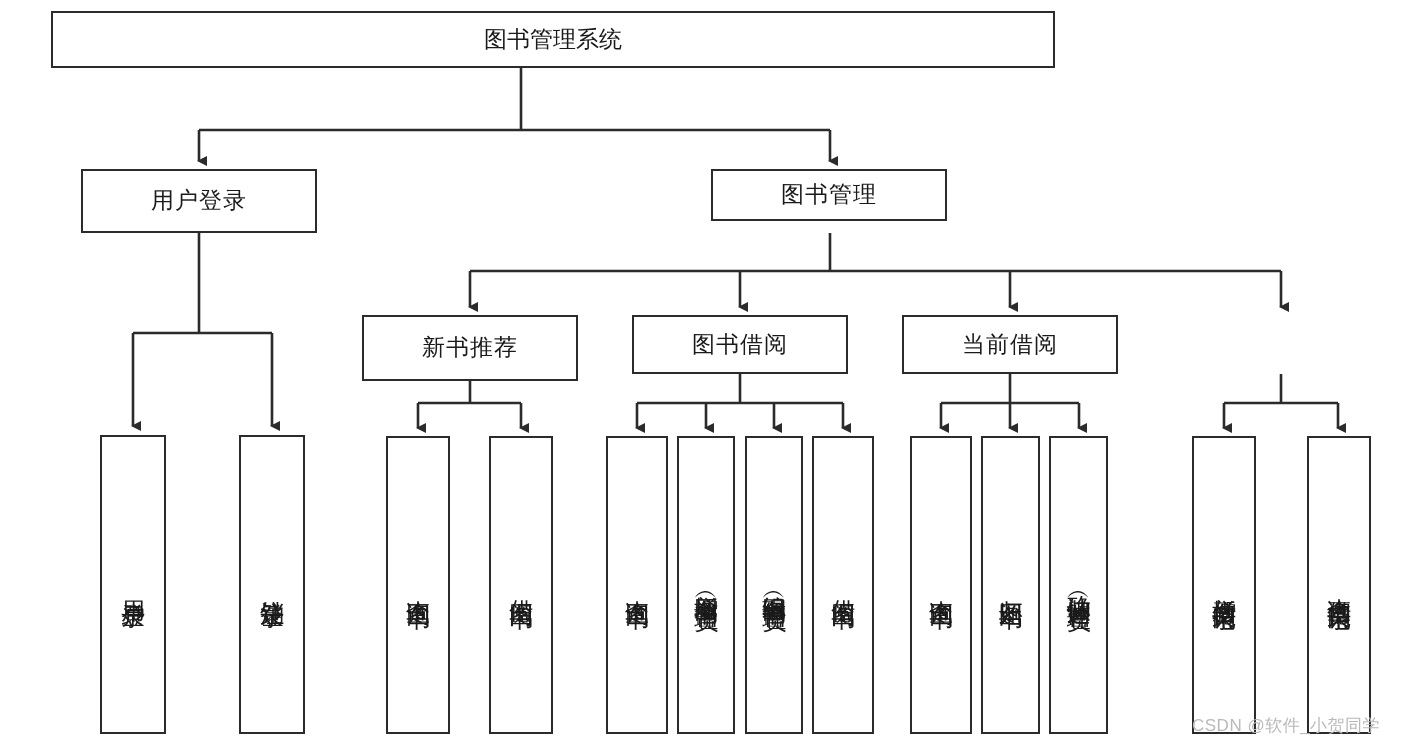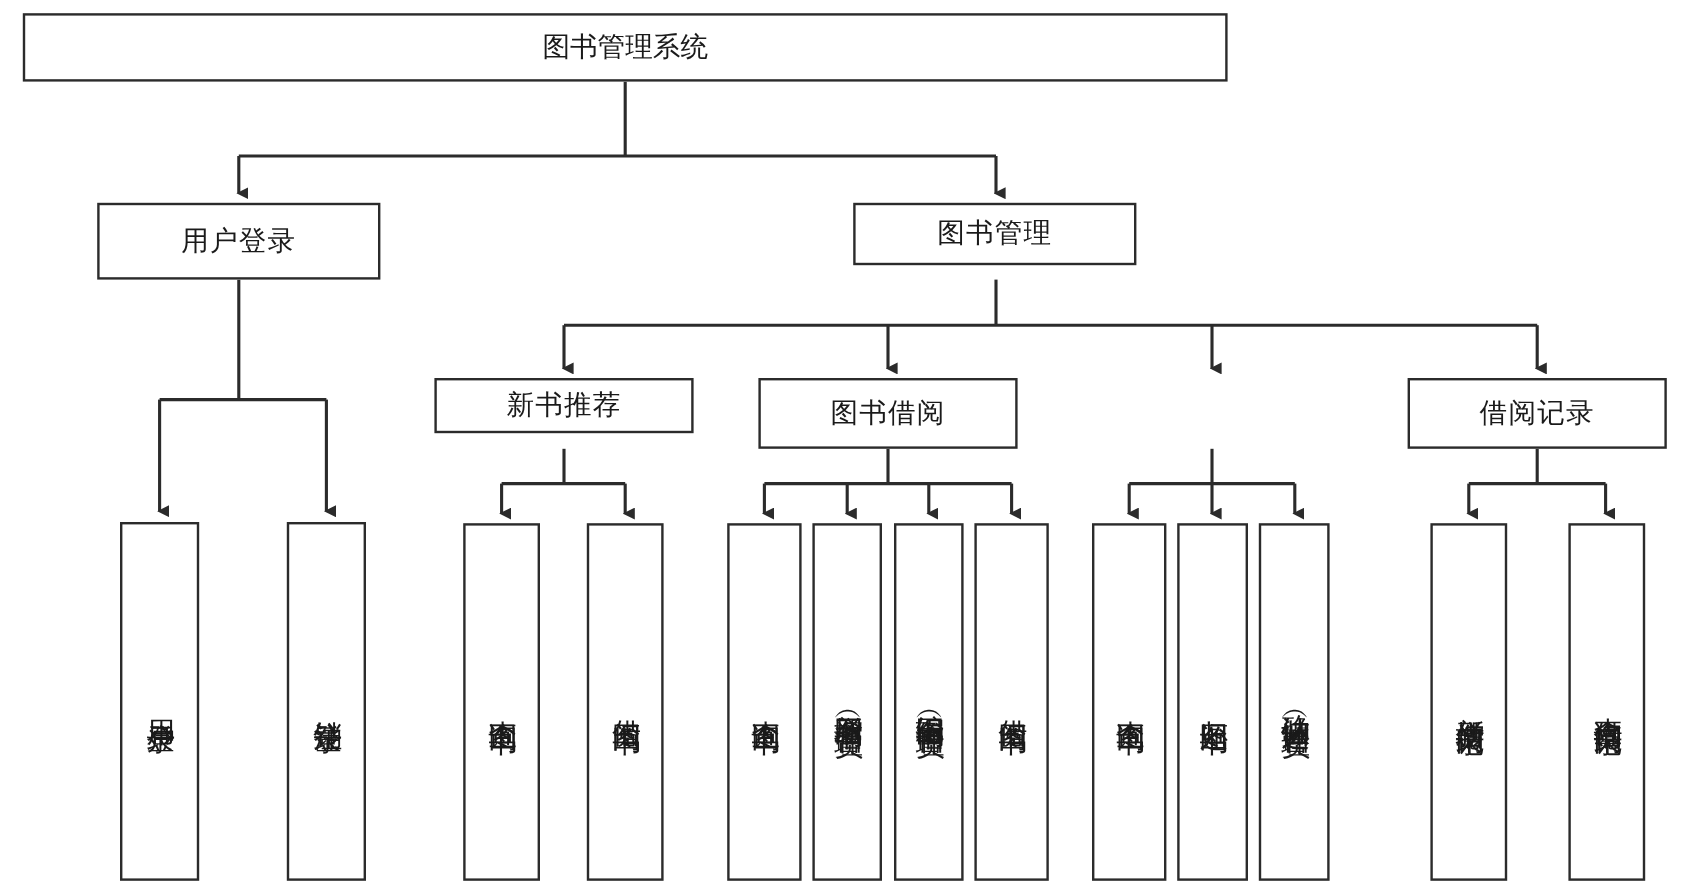--- a/index.html
+++ b/index.html
@@ -35,20 +35,21 @@
     justify-content: center;
     color: #1a1a1a;
   }
   .node.horiz {
     font-size: 23px;
     letter-spacing: 1px;
     line-height: 1.2;
   }
   .node.root {
     font-size: 23px;
+    margin-left: 32px;
   }
   .node.vert {
     writing-mode: vertical-rl;
     text-orientation: upright;
     font-size: 24px;
     line-height: 1.18;
     letter-spacing: 2px;
     padding-top: 8px;
     padding-bottom: 8px;
     align-items: center;
@@ -128,28 +129,28 @@
     <span>图书管理系统</span>
   </div>
 
   <div class="node horiz" style="left:81px; top:169px; width:236px; height:64px;">
     <span>用户登录</span>
   </div>
   <div class="node horiz" style="left:711px; top:169px; width:236px; height:52px;">
     <span>图书管理</span>
   </div>
 
-  <div class="node horiz" style="left:362px; top:315px; width:216px; height:46px;">
+  <div class="node horiz" style="left:362px; top:315px; width:216px; height:66px;">
     <span>新书推荐</span>
   </div>
   <div class="node horiz" style="left:632px; top:315px; width:216px; height:59px;align-items:center;">
     <span>图书借阅</span>
   </div>
-  <div class="node horiz" style="left:1173px; top:315px; width:216px; height:59px;">
-    <span>借阅记录</span>
+  <div class="node horiz" style="left:902px; top:315px; width:216px; height:59px;">
+    <span>当前借阅</span>
   </div>
 
   <div class="node vert" style="left:100px; top:435px; width:66px; height:299px;">
     <span class="vlabel">用户登录</span>
   </div>
   <div class="node vert" style="left:239px; top:435px; width:66px; height:299px;">
     <span class="vlabel">注销登录</span>
   </div>
 
   <div class="node vert" style="left:386px; top:436px; width:64px; height:298px;">
@@ -182,14 +183,15 @@
     <span class="vlabel">确认归还（管理员）</span>
   </div>
 
   <div class="node vert" style="left:1192px; top:436px; width:64px; height:298px;">
     <span class="vlabel">新增借阅记录</span>
   </div>
   <div class="node vert" style="left:1307px; top:436px; width:64px; height:298px;">
     <span class="vlabel">查询借阅记录</span>
   </div>
 
+  <div class="watermark" style="left:1192px; top:714px;">CSDN @软件_小贺同学</div>
 
 </div>
 
 </body></html>

